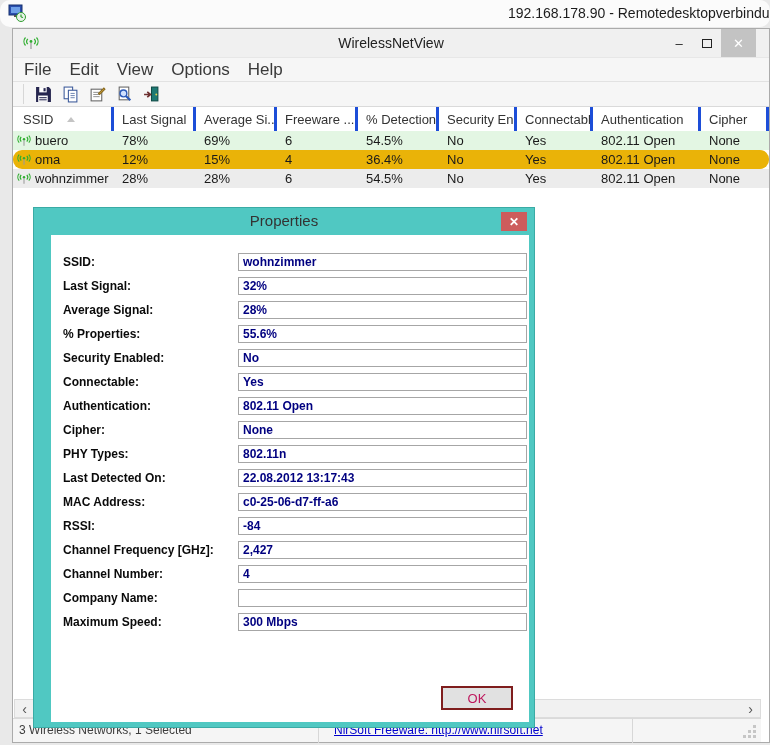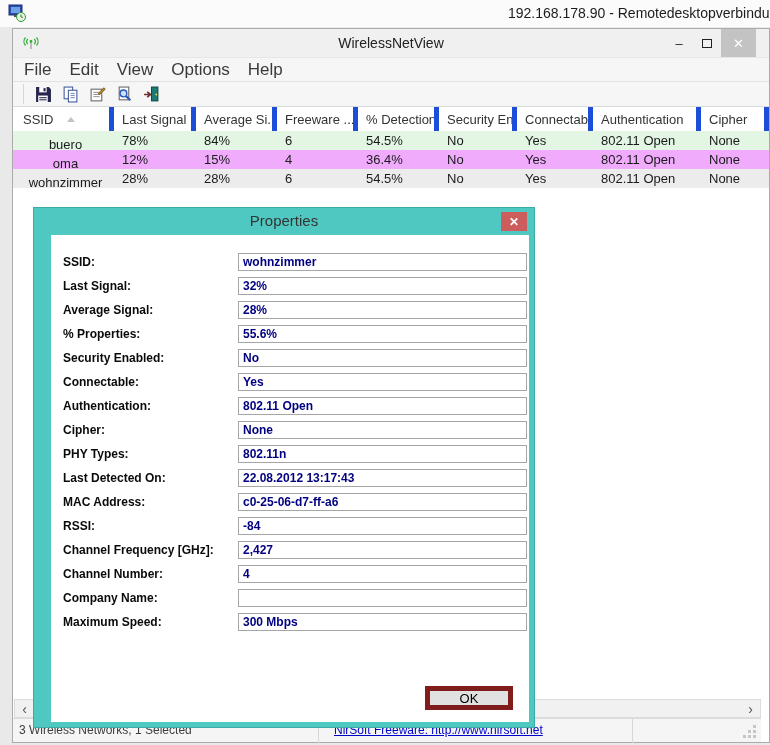--- a/index.html
+++ b/index.html
@@ -1,20 +1,20 @@
 <!DOCTYPE html>
 <html><head>
 <meta charset="utf-8">
 <style>
   * { margin:0; padding:0; box-sizing:border-box; }
   body { font-family:"Liberation Sans", sans-serif; }
   .screen { position:relative; width:770px; height:745px; background:#e9e9e9; overflow:hidden; }
 
   
-  .rdp-bar { position:absolute; left:0; top:0; width:770px; height:27px; background:#fbfbfb; }
+  .rdp-bar { position:absolute; left:0; top:0; width:770px; height:27px; background:#fbfbfb;border-radius:10px; }
   .rdp-title { position:absolute; left:508px; top:5px; font-size:14px; color:#1c1c1c; white-space:nowrap; }
   .rdp-icon { position:absolute; left:8px; top:3px; }
 
   
   .app-window { position:absolute; left:12px; top:28px; width:758px; height:715px;
                 background:#ffffff; border:1px solid #ababab; }
 
   .titlebar { position:absolute; left:0; top:0; right:0; height:28px; background:#f0f0f0; }
   .app-icon { position:absolute; left:10px; top:7px; }
   .window-title { position:absolute; left:0; right:0; top:0; height:28px; text-align:center;
@@ -29,32 +29,32 @@
   .menu-item { padding:0 9px; font-size:17px; color:#3a3a3a; line-height:23px; }
 
   .toolbar { position:absolute; left:0; top:52px; right:0; height:26px; background:#f6f6f6;
              border-top:1px solid #e2e2e2; border-bottom:1px solid #dadada;
              display:flex; align-items:center; gap:7px; padding-left:10px; }
   .tb-sep { width:1px; height:20px; background:#d7d7d7; margin-right:2px; }
   .tb-btn { width:20px; height:20px; display:flex; align-items:center; justify-content:center; }
 
   
   .thead { position:absolute; left:0; top:78px; right:0; height:24px; background:#fff; display:flex; }
-  .th { border-right:5px solid #1d4ed8; font-size:13px; color:#333; line-height:23px;
+  .th { border-right:3px solid #1d4ed8; font-size:13px; color:#333; line-height:23px;
         padding-left:8px; white-space:nowrap; overflow:hidden; display:flex; align-items:center; }
   .sort-tri { width:0; height:0; border-left:4px solid transparent; border-right:4px solid transparent;
               border-bottom:5px solid #c4c4c4; margin-left:14px; }
   .c0{width:101px}.c1{width:82px}.c2{width:81px}.c3{width:81px}.c4{width:81px}
   .c5{width:78px}.c6{width:76px}.c7{width:108px}.c8{width:68px}
 
   .tbody { position:absolute; left:0; top:102px; right:0; }
   .trow { display:flex; height:19px; }
   .cell { font-size:13px; color:#1a1a1a; line-height:19px; padding-left:8px;
           white-space:nowrap; overflow:hidden; }
-  .ssid-cell { display:flex; align-items:center; gap:4px; padding-left:4px;flex-direction:column; }
+  .ssid-cell { display:flex; align-items:center; gap:4px; padding-left:4px; }
 
   
   .hscroll { position:absolute; left:1px; right:8px; top:670px; height:19px; background:#f1f1f1;
              border:1px solid #dcdcdc; }
   .hs-arrow { position:absolute; top:0; width:17px; height:17px; display:flex; align-items:center;
               justify-content:center; font-size:14px; color:#555; }
   .hs-left { left:1px; } .hs-right { right:1px; }
 
   
   .statusbar { position:absolute; left:0; right:8px; top:689px; height:24px; background:#f5f5f5;
@@ -75,22 +75,22 @@
   .dialog-close { position:absolute; top:4px; right:7px; width:26px; height:19px; background:#cd5c5c;
                   color:#fff; font-size:12px; font-weight:bold; display:flex; align-items:center;
                   justify-content:center; }
   .dialog-body { position:absolute; left:5px; right:5px; top:27px; bottom:5px; background:#fff;
                  padding-top:17px;margin-left:12px; }
   .field-row { position:relative; height:24px; }
   .field-label { position:absolute; left:12px; top:3px; font-size:12px; font-weight:bold; color:#0a0a0a; }
   .field-input { position:absolute; left:187px; top:1px; width:289px; height:18px;
                  border:1px solid #a6a6a6; background:#fff; font-size:12px; font-weight:bold;
                  color:#000080; line-height:16px; padding:0 4px; white-space:nowrap; overflow:hidden; }
-  .ok-button { position:absolute; right:16px; bottom:12px; width:88px; height:24px; background:#e1e1e1;
-               border:5px solid #7f1d1d; font-size:13px; color:#000000; display:flex; align-items:center;
+  .ok-button { position:absolute; right:16px; bottom:12px; width:72px; height:24px; background:#e1e1e1;
+               border:2px solid #7f1d1d; font-size:13px; color:#be185d; display:flex; align-items:center;
                justify-content:center; }
 </style>
 </head>
 <body>
 
 <div class="screen">
 
   <div class="rdp-bar">
     <span class="rdp-icon">
       <svg width="19" height="20" viewBox="0 0 19 20">
@@ -214,29 +214,29 @@
                 <path d="M4.8 2.8 a4 4 0 0 0 0 5.4"></path>
               <path d="M13.5 1.5 a6 6 0 0 1 0 8"></path>
                 <path d="M11.2 2.8 a4 4 0 0 1 0 5.4"></path>
             </g>
             <circle cx="8" cy="5.5" r="1.4" fill="#2fae2f"></circle>
             <line x1="8" y1="6.8" x2="8" y2="13" stroke="#9a9a9a" stroke-width="1.2"></line>
           </svg>
           <span>buero</span>
         </div>
         <div class="cell c1">78%</div>
-        <div class="cell c2">84%</div>
+        <div class="cell c2">69%</div>
         <div class="cell c3">6</div>
         <div class="cell c4">54.5%</div>
         <div class="cell c5">No</div>
         <div class="cell c6">Yes</div>
         <div class="cell c7">802.11 Open</div>
         <div class="cell c8">None</div>
       </div>
-      <div class="trow" style="background: #f0abfc;">
+      <div class="trow" style="background: #eab308; border-radius: 9px;">
         <div class="cell c0 ssid-cell">
           <svg width="14" height="13" viewBox="0 0 16 14">
             <g stroke="#2fae2f" fill="none" stroke-width="1.3">
               <path d="M2.5 1.5 a6 6 0 0 0 0 8"></path>
                 <path d="M4.8 2.8 a4 4 0 0 0 0 5.4"></path>
               <path d="M13.5 1.5 a6 6 0 0 1 0 8"></path>
                 <path d="M11.2 2.8 a4 4 0 0 1 0 5.4"></path>
             </g>
             <circle cx="8" cy="5.5" r="1.4" fill="#2fae2f"></circle>
             <line x1="8" y1="6.8" x2="8" y2="13" stroke="#9a9a9a" stroke-width="1.2"></line>

